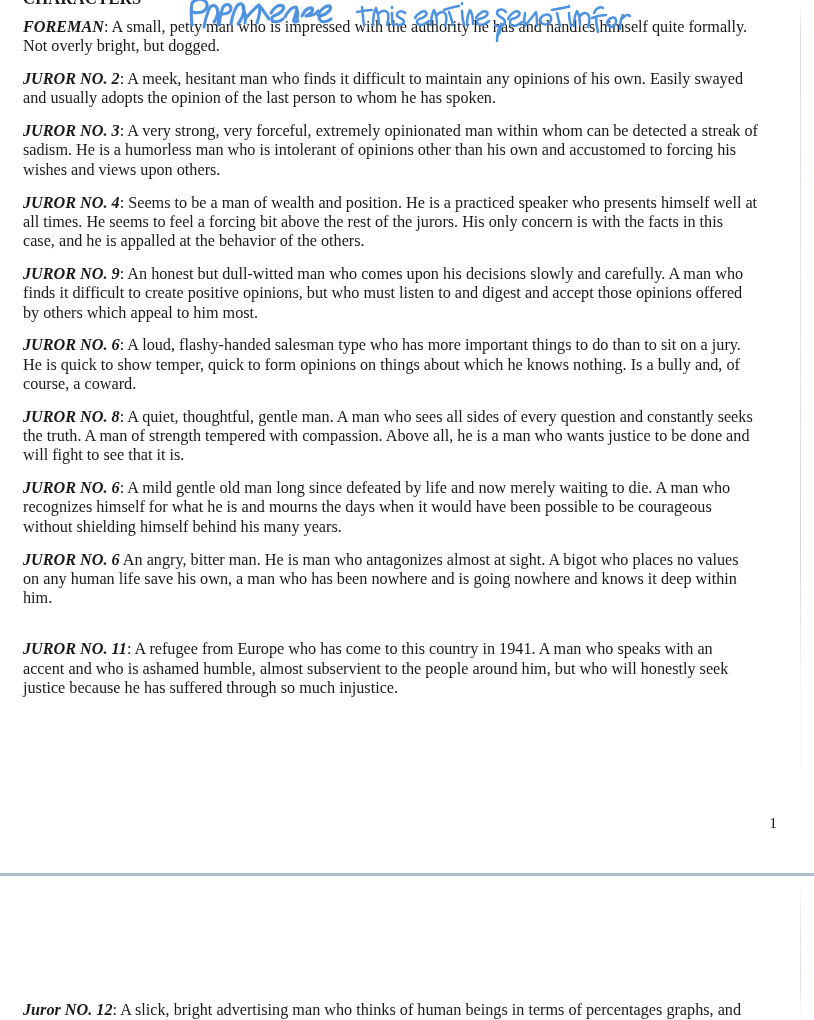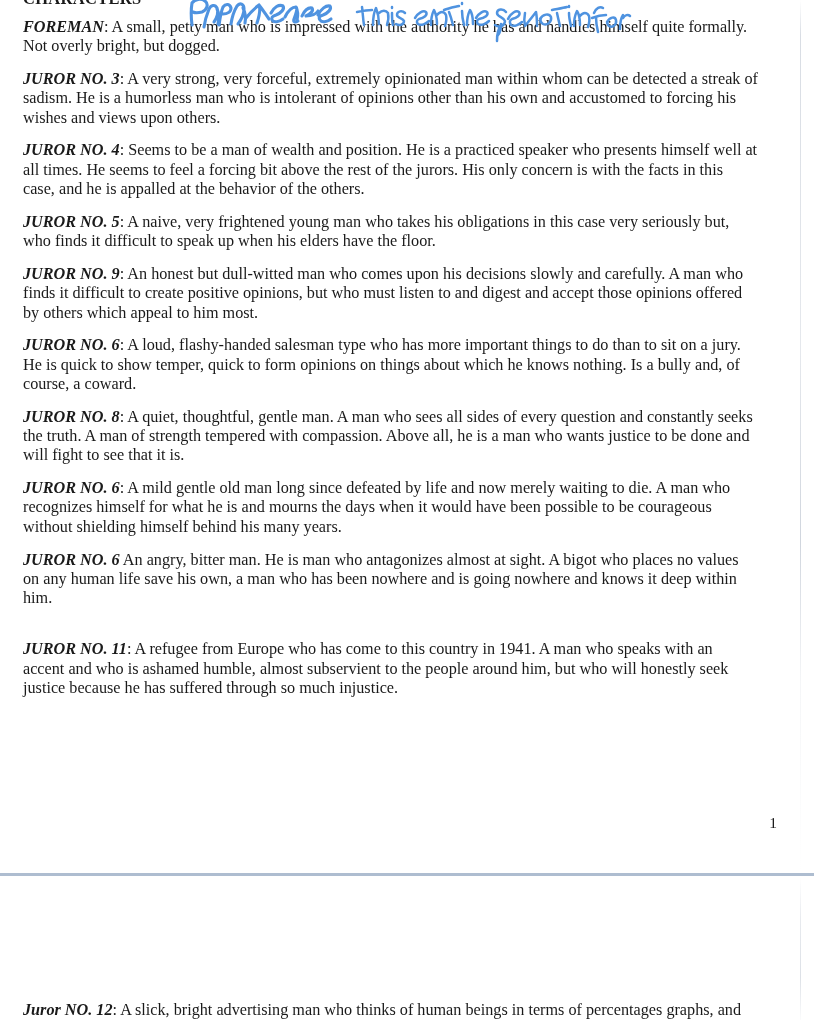--- a/index.html
+++ b/index.html
@@ -145,23 +145,23 @@
 <body>
 
 <div class="page page--first">
 
   <div class="doc-body">
 
     <h1 class="section-heading">CHARACTERS</h1>
 
     <div id="page1-characters">
         <p class="character"><span class="name">FOREMAN</span><span>:</span><span> A small, petty man who is impressed with the authority he has and handles himself quite formally. Not overly bright, but dogged.</span></p>
+        <p class="character"><span class="name">JUROR NO. 2</span><span>:</span><span> A meek, hesitant man who finds it difficult to maintain any opinions of his own. Easily swayed and usually adopts the opinion of the last person to whom he has spoken.</span></p>
         <p class="character"><span class="name">JUROR NO. 3</span><span>:</span><span> A very strong, very forceful, extremely opinionated man within whom can be detected a streak of sadism. He is a humorless man who is intolerant of opinions other than his own and accustomed to forcing his wishes and views upon others.</span></p>
         <p class="character"><span class="name">JUROR NO. 4</span><span>:</span><span> Seems to be a man of wealth and position. He is a practiced speaker who presents himself well at all times. He seems to feel a forcing bit above the rest of the jurors. His only concern is with the facts in this case, and he is appalled at the behavior of the others.</span></p>
-        <p class="character"><span class="name">JUROR NO. 5</span><span>:</span><span> A naive, very frightened young man who takes his obligations in this case very seriously but, who finds it difficult to speak up when his elders have the floor.</span></p>
         <p class="character"><span class="name">JUROR NO. 9</span><span>:</span><span> An honest but dull-witted man who comes upon his decisions slowly and carefully. A man who finds it difficult to create positive opinions, but who must listen to and digest and accept those opinions offered by others which appeal to him most.</span></p>
         <p class="character"><span class="name">JUROR NO. 6</span><span>:</span><span> A loud, flashy-handed salesman type who has more important things to do than to sit on a jury. He is quick to show temper, quick to form opinions on things about which he knows nothing. Is a bully and, of course, a coward.</span></p>
         <p class="character"><span class="name">JUROR NO. 8</span><span>:</span><span> A quiet, thoughtful, gentle man. A man who sees all sides of every question and constantly seeks the truth. A man of strength tempered with compassion. Above all, he is a man who wants justice to be done and will fight to see that it is.</span></p>
         <p class="character"><span class="name">JUROR NO. 6</span><span>:</span><span> A mild gentle old man long since defeated by life and now merely waiting to die. A man who recognizes himself for what he is and mourns the days when it would have been possible to be courageous without shielding himself behind his many years.</span></p>
         <p class="character"><span class="name">JUROR NO. 6</span><span></span><span> An angry, bitter man. He is man who antagonizes almost at sight. A bigot who places no values on any human life save his own, a man who has been nowhere and is going nowhere and knows it deep within him.</span></p>
         <p class="character"><span class="name">JUROR NO. 11</span><span>:</span><span> A refugee from Europe who has come to this country in 1941. A man who speaks with an accent and who is ashamed humble, almost subservient to the people around him, but who will honestly seek justice because he has suffered through so much injustice.</span></p>
       </div>
 
   </div>
 

